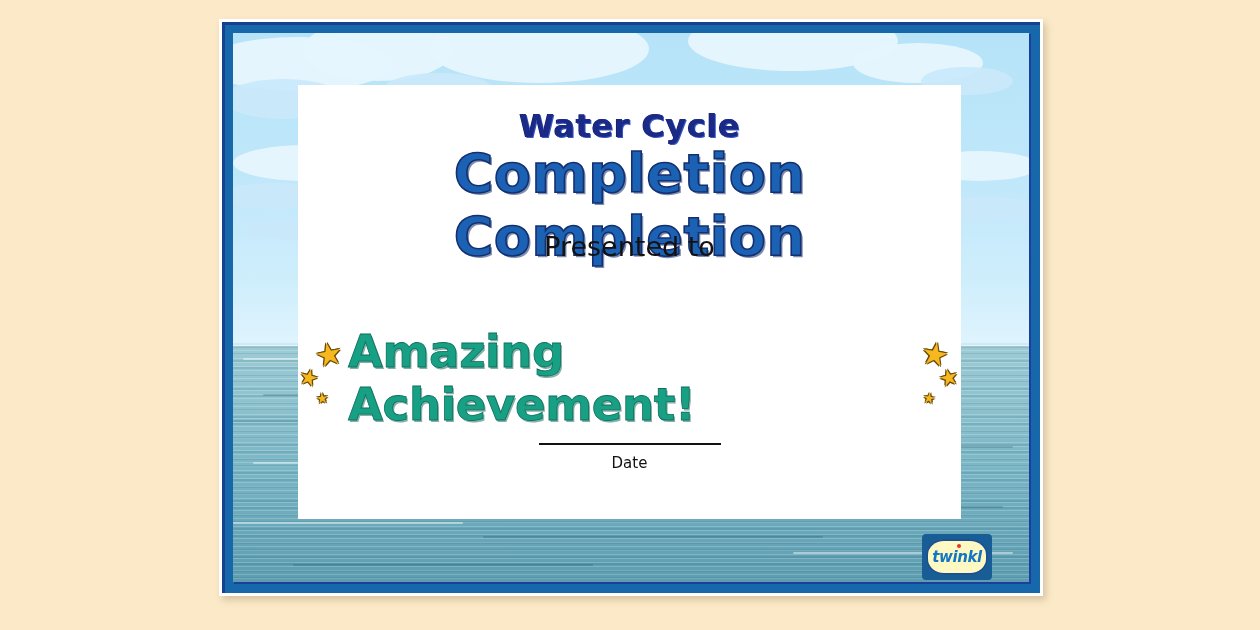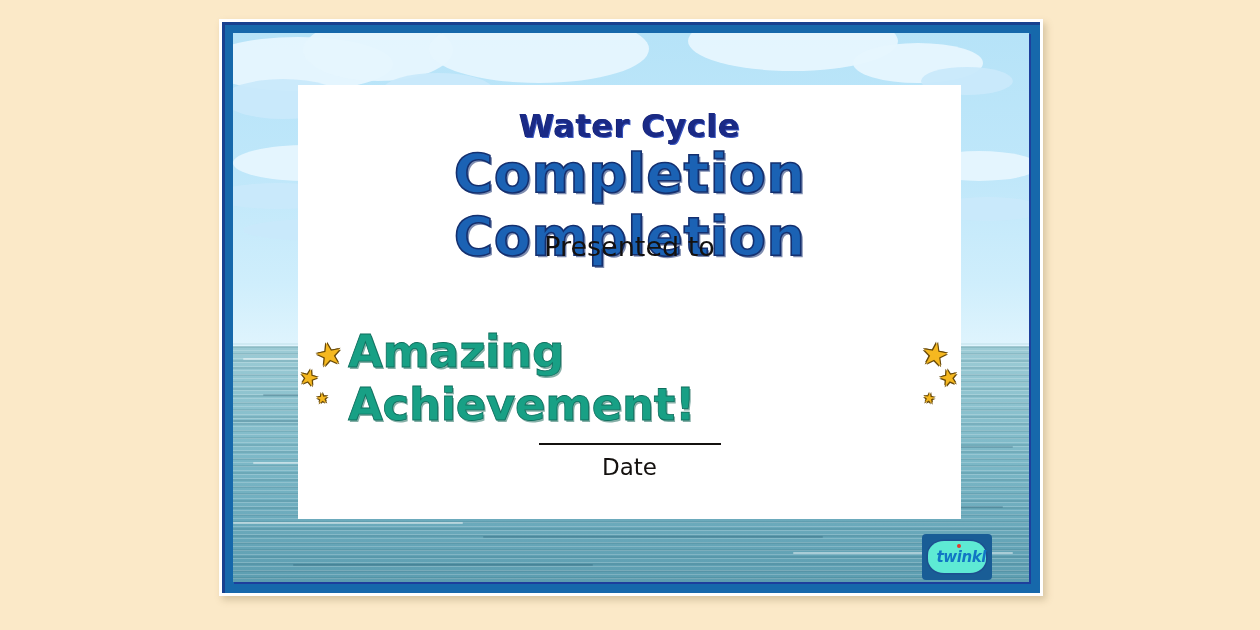--- a/index.html
+++ b/index.html
@@ -174,39 +174,39 @@
   
   #sign-row {
     position: absolute; left: 0; right: 0; top: 358px;
     display: flex; justify-content: center; gap: 74px;
   }
   .sign-field { width: 182px; text-align: center; }
   .sign-rule { border-bottom: 2px solid #14110f; height: 1px; }
   .sign-label {
     margin-top: 9px;
     font-family: "DejaVu Sans", sans-serif;
-    font-size: 23px;
+    font-size: 15px;
     color: #14110f;
   }
 
   
   #twinkl-logo {
     position: absolute;
     left: 922px; top: 533px;
     width: 70px; height: 46px;
     background: #195d96;
     border-radius: 4px;
     display: flex; align-items: center; justify-content: center;
   }
   #twinkl-cloud {
     position: relative;
     width: 58px; height: 32px;
-    background: #5eead4;
+    background: #fef9c3;
     border-radius: 16px / 14px;
-    display: flex; align-items: center; justify-content: flex-end;
+    display: flex; align-items: center; justify-content: center;
     box-shadow: 0 0 0 1.5px #1d4f8f;
   }
   #twinkl-cloud::before,
   #twinkl-cloud::after {
     content: "";
     position: absolute;
     background: #ffffff;
     border-radius: 50%;
     box-shadow: 0 0 0 1.5px #1d4f8f;
     z-index: -1;

